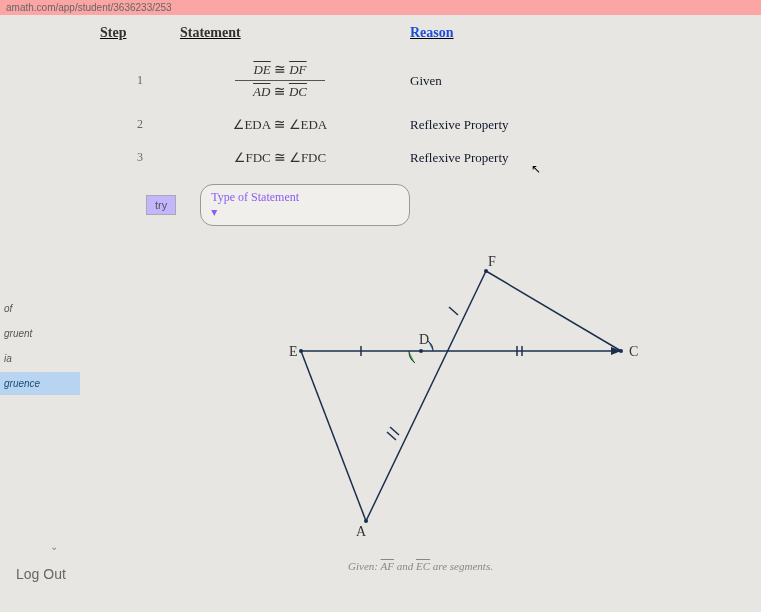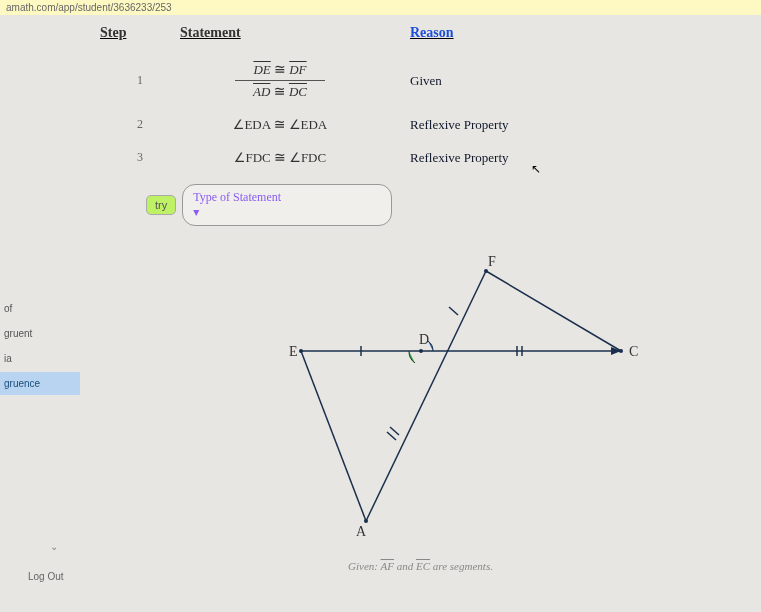--- a/index.html
+++ b/index.html
@@ -9,47 +9,48 @@
       width: 761px;
       height: 612px;
       overflow: hidden;
       position: relative;
     }
     .url-bar {
       font-size: 10px;
       color: #666;
       padding: 2px 6px;
       font-family: Arial, sans-serif;
-      background: #fef9c3;
+      background: #fca5a5;
     }
     .page {
       display: flex;
       height: calc(100% - 14px);
     }
     .sidebar {
       width: 80px;
       padding-top: 280px;
       font-size: 10px;
       color: #555;
       font-family: Arial, sans-serif;
     }
     .sidebar div {
       padding: 6px 4px;
       margin: 2px 0;
+      font-style: italic;
     }
     .sidebar .active {
       background: #b8d4f0;
       border-radius: 0;
       color: #1a4d7a;
     }
     .logout {
       position: absolute;
       bottom: 30px;
-      left: 28px;
-      font-size: 10px;
+      left: 16px;
+      font-size: 14px;
       color: #666;
       font-family: Arial, sans-serif;
     }
     .chevron {
       position: absolute;
       bottom: 60px;
       left: 50px;
       font-size: 10px;
       color: #888;
       cursor: pointer;
@@ -82,27 +83,27 @@
     .overline { text-decoration: overline; font-style: italic; }
     .cong { font-size: 14px; }
     .hr { border-top: 1px solid #555; width: 90px; margin: 2px auto; }
     .try-row {
       display: flex;
       align-items: center;
       margin: 10px 0 0 46px;
     }
     .try-btn {
       border: 1px solid #aaa;
-      background: #bef264;
+      background: #c4b5fd;
       padding: 3px 8px;
       font-size: 11px;
-      border-radius: 5px;
+      border-radius: 0;
       color: #555;
       cursor: pointer;
-      margin-right: 6px;
+      margin-right: 24px;
     }
     .type-select {
       border: 1px solid #999;
       background: #f0efeb;
       padding: 5px 10px;
       width: 210px;
       font-size: 12px;
       color: #8b5cf6;
       display: flex;
       justify-content: space-between;

